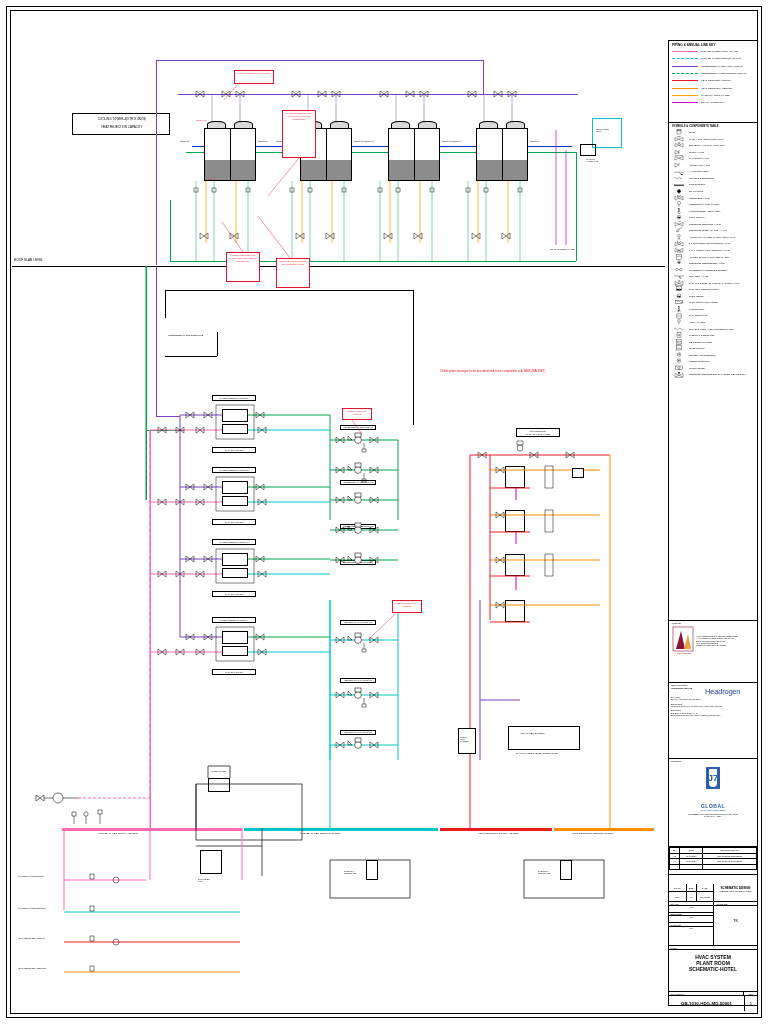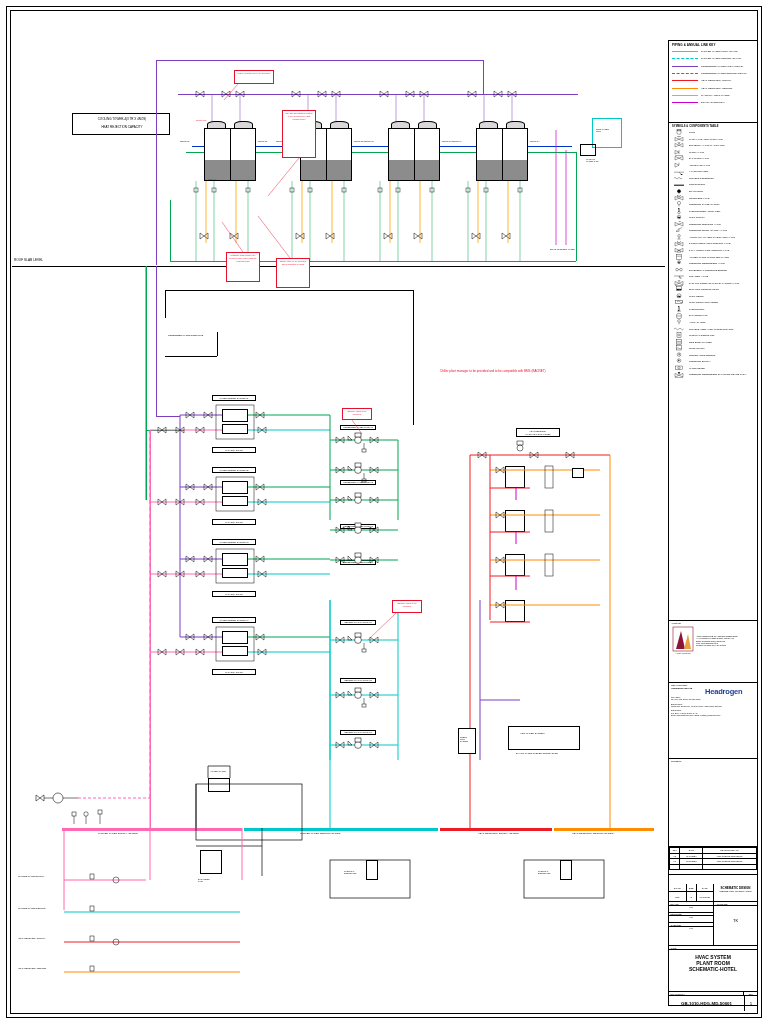--- a/index.html
+++ b/index.html
@@ -1061,37 +1061,48 @@
         </div>
       </div>
     </div>
 
     <div class="pnl-sec" style="top:642px;height:76px;padding:1px 2px;">
       <div class="mini" style="font-size:2.2px;">MEP Consultant:</div>
       <div style="display:flex;align-items:flex-start;margin-top:1px;">
         <div style="flex:0 0 34px;">
           <div class="mini" style="font-size:2.4px;font-weight:bold;">Headrogen (M) Ltd</div>
         </div>
-        <div style="flex:1;font-size:7.5px;font-weight:bold;color:#1c3f94;letter-spacing:-0.2px;line-height:1;">
+        <div style="flex:1;font-size:7.5px;font-weight:normal;color:#1c3f94;letter-spacing:-0.2px;line-height:1;">
           <span>Headrogen</span>
         </div>
       </div>
       <div class="mini" style="font-size:1.85px;white-space:pre-line;margin-top:1px;">Reg. Office:
 No.4/Flr, ABC Tower, 1st Main Road
 
 Branch Office:
 NO.25, Bay South Link, 4th &amp; 5th Floor, Andra Plaza, Chennai
 
 Dubai Office:
 P.O. BOX Al Quoz, Dubai, U.A.E</div>
       <div class="mini" style="font-size:1.8px;">Email: www.headrogen.com | Email: contact@headrogen.com</div>
     </div>
 
     <div class="pnl-sec" style="top:718px;height:88px;padding:1px 2px;">
       <div class="mini" style="font-size:2.2px;">PROJECT:</div>
+      <div style="text-align:center;margin-top:2px;">
+        <svg width="30" height="34" style="display:inline-block;">
+          <rect x="8" y="2" width="14" height="22" fill="#2b5fa8"></rect>
+          <path d="M11 4 l8 0 l0 14 a4 4 0 0 1 -8 0 z" fill="#fff"></path>
+          <text x="15" y="16" font-size="9" text-anchor="middle" fill="#2b5fa8" font-family="Liberation Sans" font-weight="bold">J7</text>
+        </svg>
+        <div style="font-size:5px;font-weight:bold;color:#2b5fa8;letter-spacing:0.5px;">GLOBAL</div>
+        <div class="mini" style="font-size:2.4px;font-weight:bold;color:#2b5fa8;margin-top:1px;">J7 GLOBAL BUILDING</div>
+        <div class="mini" style="font-size:1.9px;white-space:pre-line;">PROPOSED HIGH RISE HOTEL BUILDING, BANGALORE
+KARNATAKA - INDIA</div>
+      </div>
     </div>
 
     <div class="pnl-sec" style="top:806px;height:28px;padding:0;">
       <table class="revtbl">
         <tbody>
             <tr>
           <td style="width:12%;">REV</td>
           <td style="width:26%;">DATE</td>
           <td>REVISION DETAILS</td>
         </tr>

